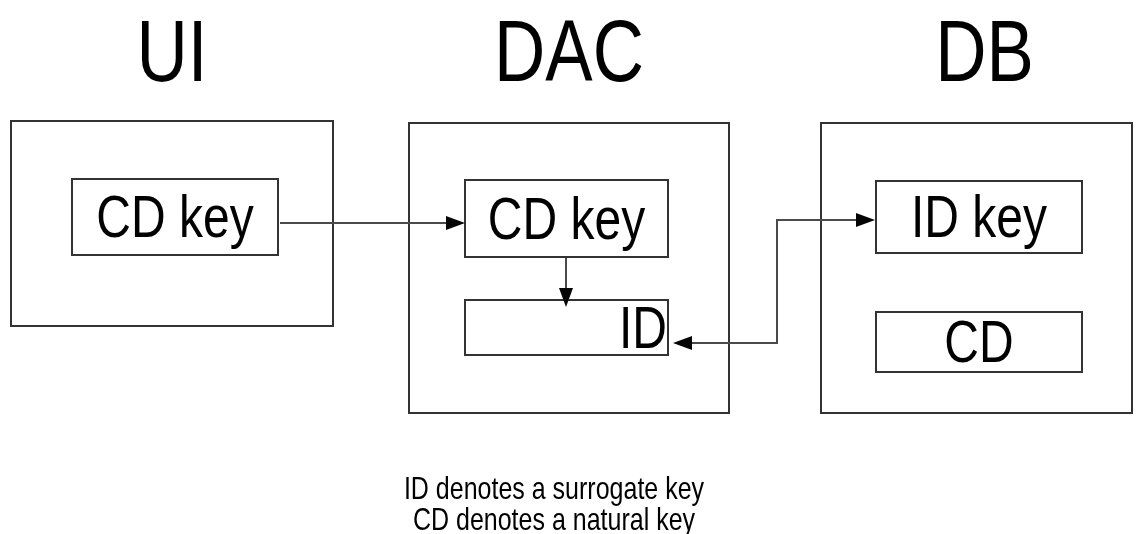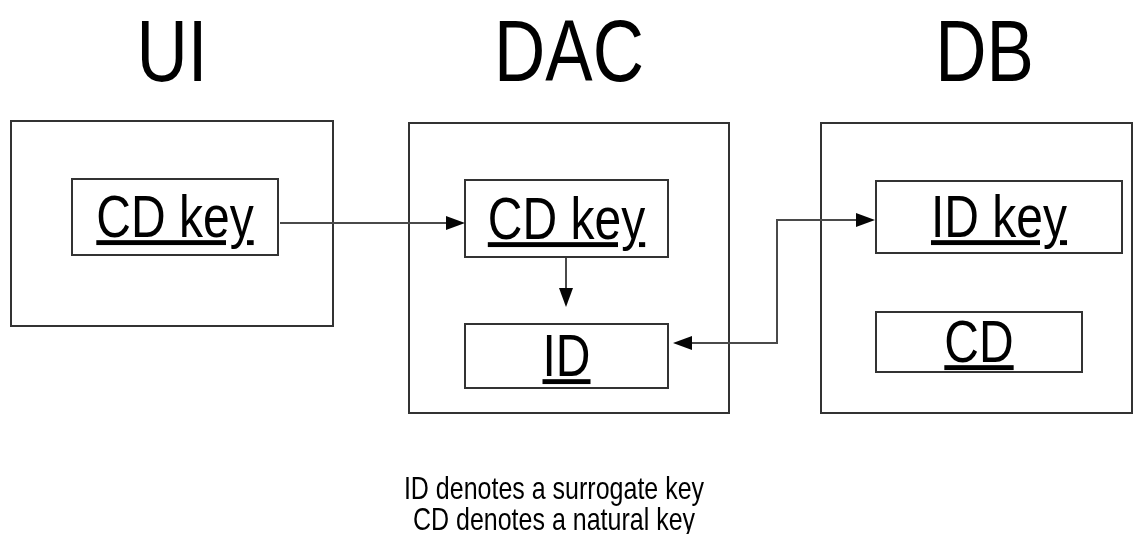--- a/index.html
+++ b/index.html
@@ -45,33 +45,32 @@
   .b-dac { left: 401px; top: 122px; width: 322px; height: 292px; }
   .b-db  { left: 813px; top: 122px; width: 313px; height: 292px; }
 
   .ibox {
     position: absolute;
     border: 2px solid var(--border);
     background: var(--bg);
     display: flex;
     align-items: center;
     justify-content: center;
-    text-decoration: underline;
   }
   .ibox span {
     font-size: 48px;
     line-height: 48px;
     white-space: nowrap;
     transform: scaleY(1.22);
     transform-origin: 50% 50%;
   }
   .ui-cdkey  { left: 64px;  top: 178px; width: 208px; height: 78px; }
   .dac-cdkey { left: 457px; top: 179px; width: 205px; height: 79px; }
-  .dac-id    { left: 457px; top: 323px; width: 205px; height: 66px; }
-  .db-idkey  { left: 868px; top: 180px; width: 248px; height: 74px; text-align: center; }
+  .dac-id    { left: 457px; top: 299px; width: 205px; height: 57px; justify-content: flex-end; }
+  .db-idkey  { left: 868px; top: 180px; width: 208px; height: 74px; text-align: center; }
   .db-cd     { left: 868px; top: 311px; width: 208px; height: 62px; }
 
   .arrow-layer {
     position: absolute;
     left: 0; top: 0;
     width: 1139px;
     height: 534px;
     pointer-events: none;
   }
   .arrow-line { stroke: var(--line); stroke-width: 2; fill: none; }

